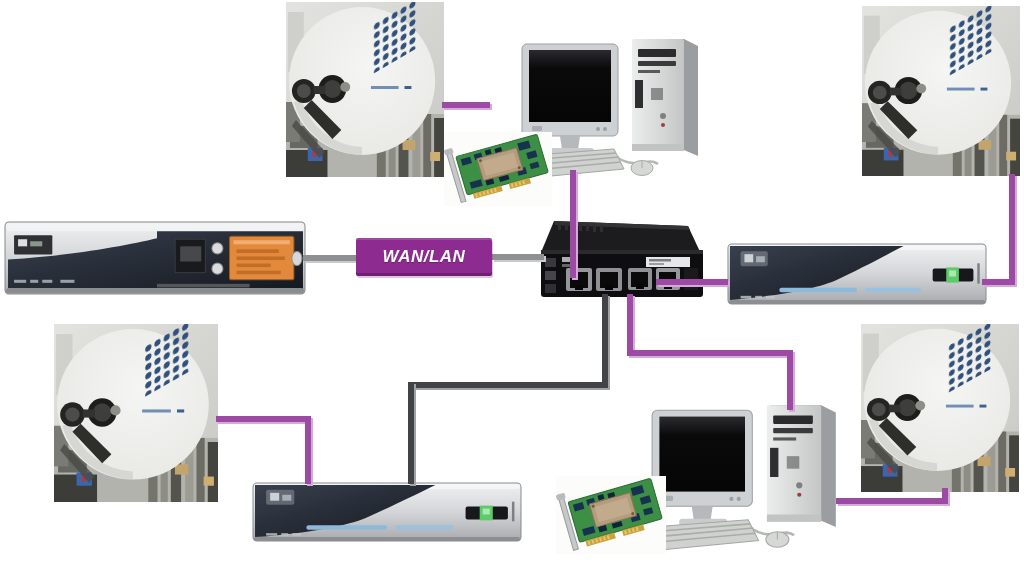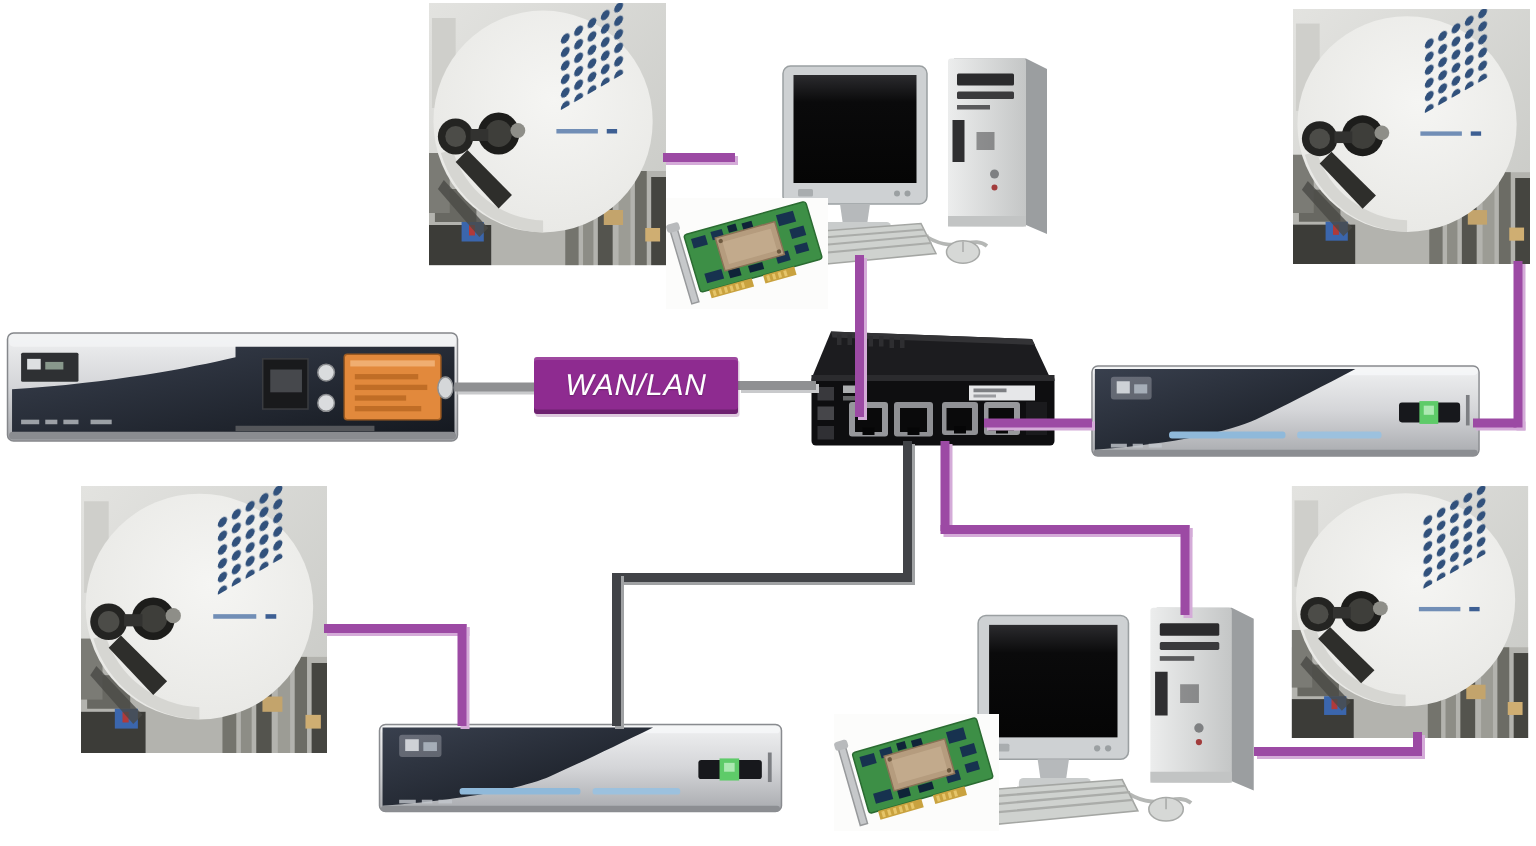--- a/index.html
+++ b/index.html
@@ -14,22 +14,22 @@
   .line.gray   { background:var(--gray_cable,#8f9092);   box-shadow:2px 2px 0 0 #c9cacc; }
   .line.black  { background:var(--black_cable,#414347);  box-shadow:2px 2px 0 0 #a0a2a4; }
 
   #wanlan {
     position:absolute; left:356px; top:238px; width:136px; height:38px; z-index:6;
     background:var(--wanlan_bg,#8e2b90); border-radius:2px;
     display:flex; align-items:center; justify-content:center;
     box-shadow: inset 0 -3px 0 rgba(0,0,0,.22), inset 0 2px 0 rgba(255,255,255,.14), 1px 2px 0 rgba(120,40,120,.25);
   }
   #wanlan span {
-    color:var(--wanlan_text,#ffffff); font-weight:400; font-style:italic;
-    font-size:20px; letter-spacing:.5px; text-shadow:0 1px 1px rgba(0,0,0,.25);
+    color:var(--wanlan_text,#ffffff); font-weight:700; font-style:italic;
+    font-size:17px; letter-spacing:.5px; text-shadow:0 1px 1px rgba(0,0,0,.25);
   }
 </style>
 </head>
 <body>
 
 <svg width="0" height="0" style="position:absolute" aria-hidden="true">
   <defs>
     <linearGradient id="g-photo" x1="0" y1="0" x2="1" y2="1">
         <stop offset="0" stop-color="#e3e3e0"></stop>
         <stop offset="1" stop-color="#c7c8c4"></stop>

